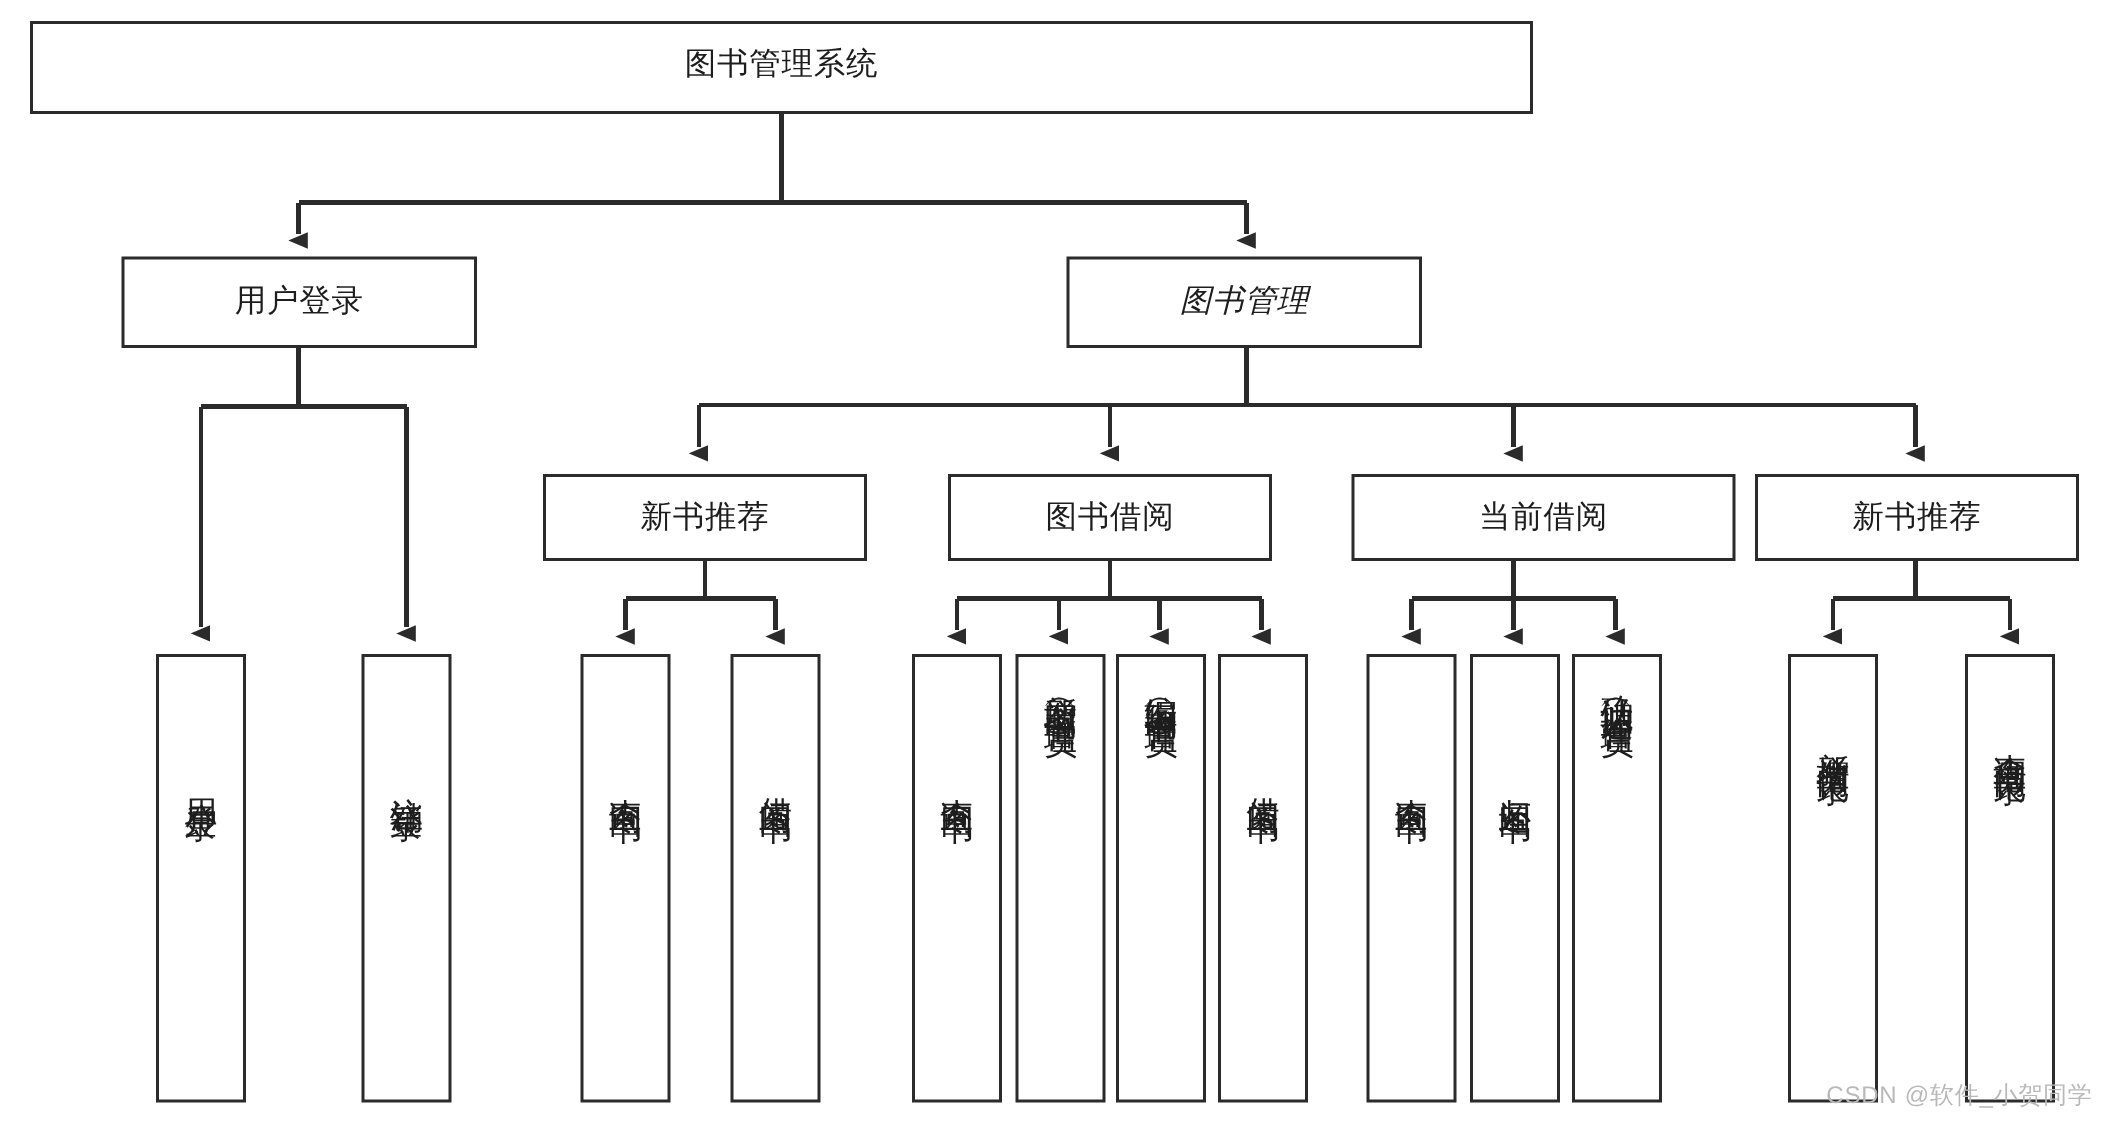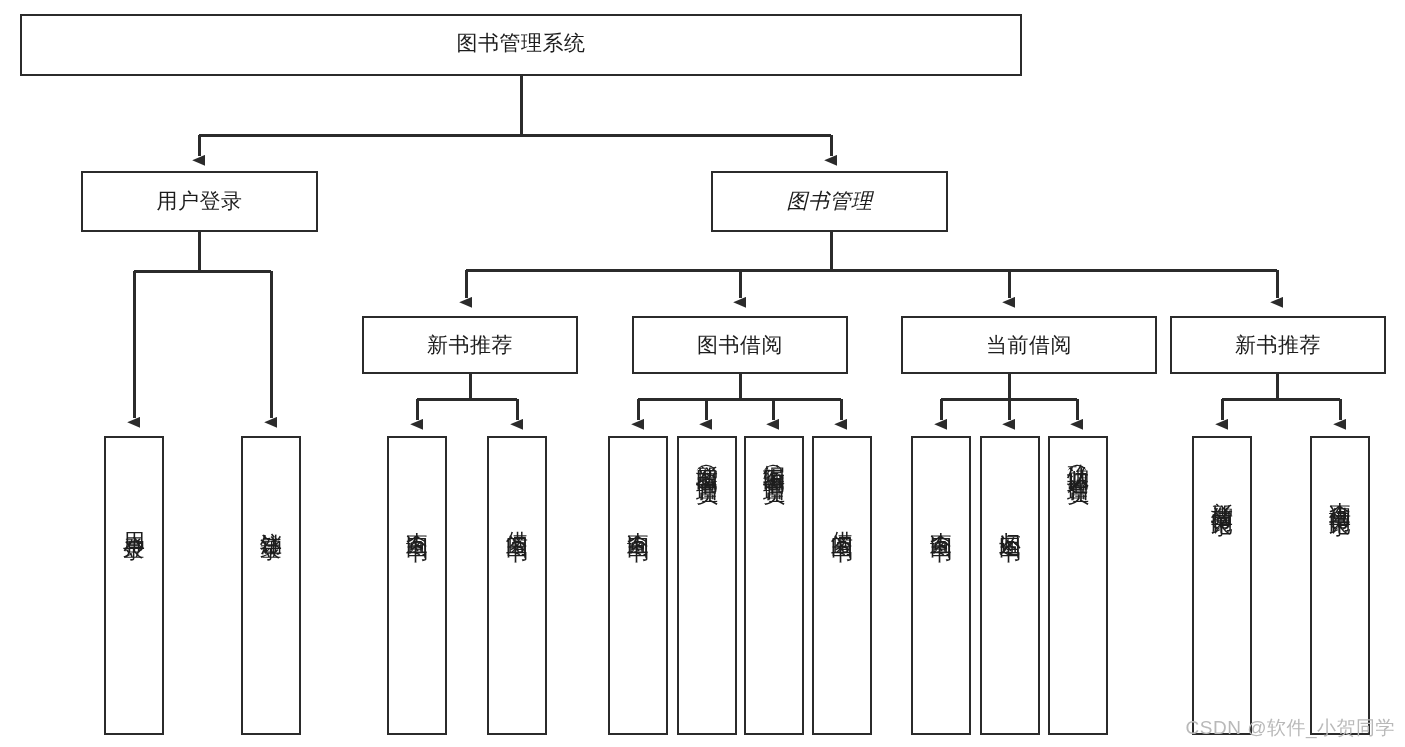--- a/index.html
+++ b/index.html
@@ -62,21 +62,21 @@
   
   .node.vert.mid{ padding-top:76px; }
   .node.vert.mid2{ padding-top:46px; }
   .node.vert.top{ padding-top:8px; }
 
   
   #watermark{
     position:absolute;
     right:10px;
     bottom:6px;
-    font-size:19px;
+    font-size:16px;
     color:#b9b9b9;
     letter-spacing:0.5px;
     white-space:nowrap;
     user-select:none;
   }
 </style>
 </head>
 <body>
 
 <div id="canvas">

